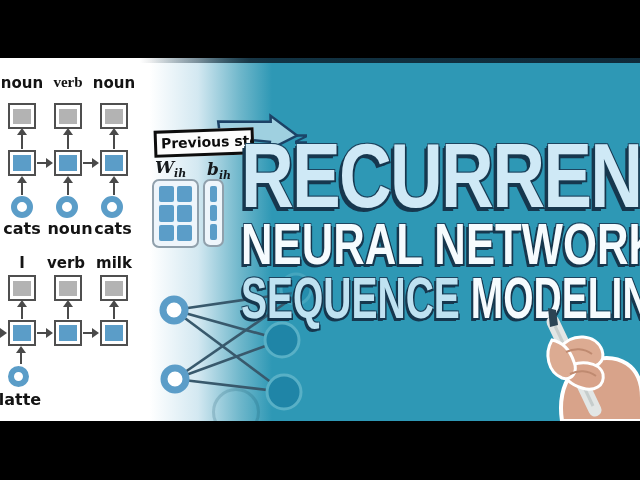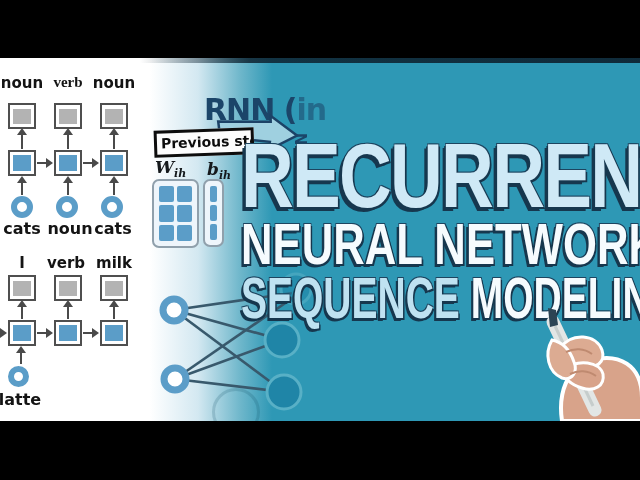--- a/index.html
+++ b/index.html
@@ -191,21 +191,20 @@
           <span></span>
           <span></span>
       </div>
       <div class="mat-box" style="left:203px;top:121px;width:21px;height:68px;grid-template-columns:1fr;">
         <span></span>
           <span></span>
           <span></span>
       </div>
     </div>
 
-    <div class="rnn-code"><span>RNN (</span><span class="fade">in</span></div>
 
     <svg style="left:215px;top:55px;" width="85" height="45" viewBox="0 0 85 45">
       <polygon points="2,14 54,7 53,1 82,17 56,35 56,27 6,29" fill="#9fd0e0" stroke="#1c4266" stroke-width="2.5" transform="rotate(8 42 20)"></polygon>
     </svg>
     <div class="prevstep">Previous step</div>
     <span class="rotN">N</span>
 
     <div class="title t1">RECURRENT</div>
     <div class="title t2">NEURAL NETWORKS</div>
     <div class="title t3"><span class="seq">SEQUENCE</span><span>&nbsp;</span><span>MODELING</span></div>

